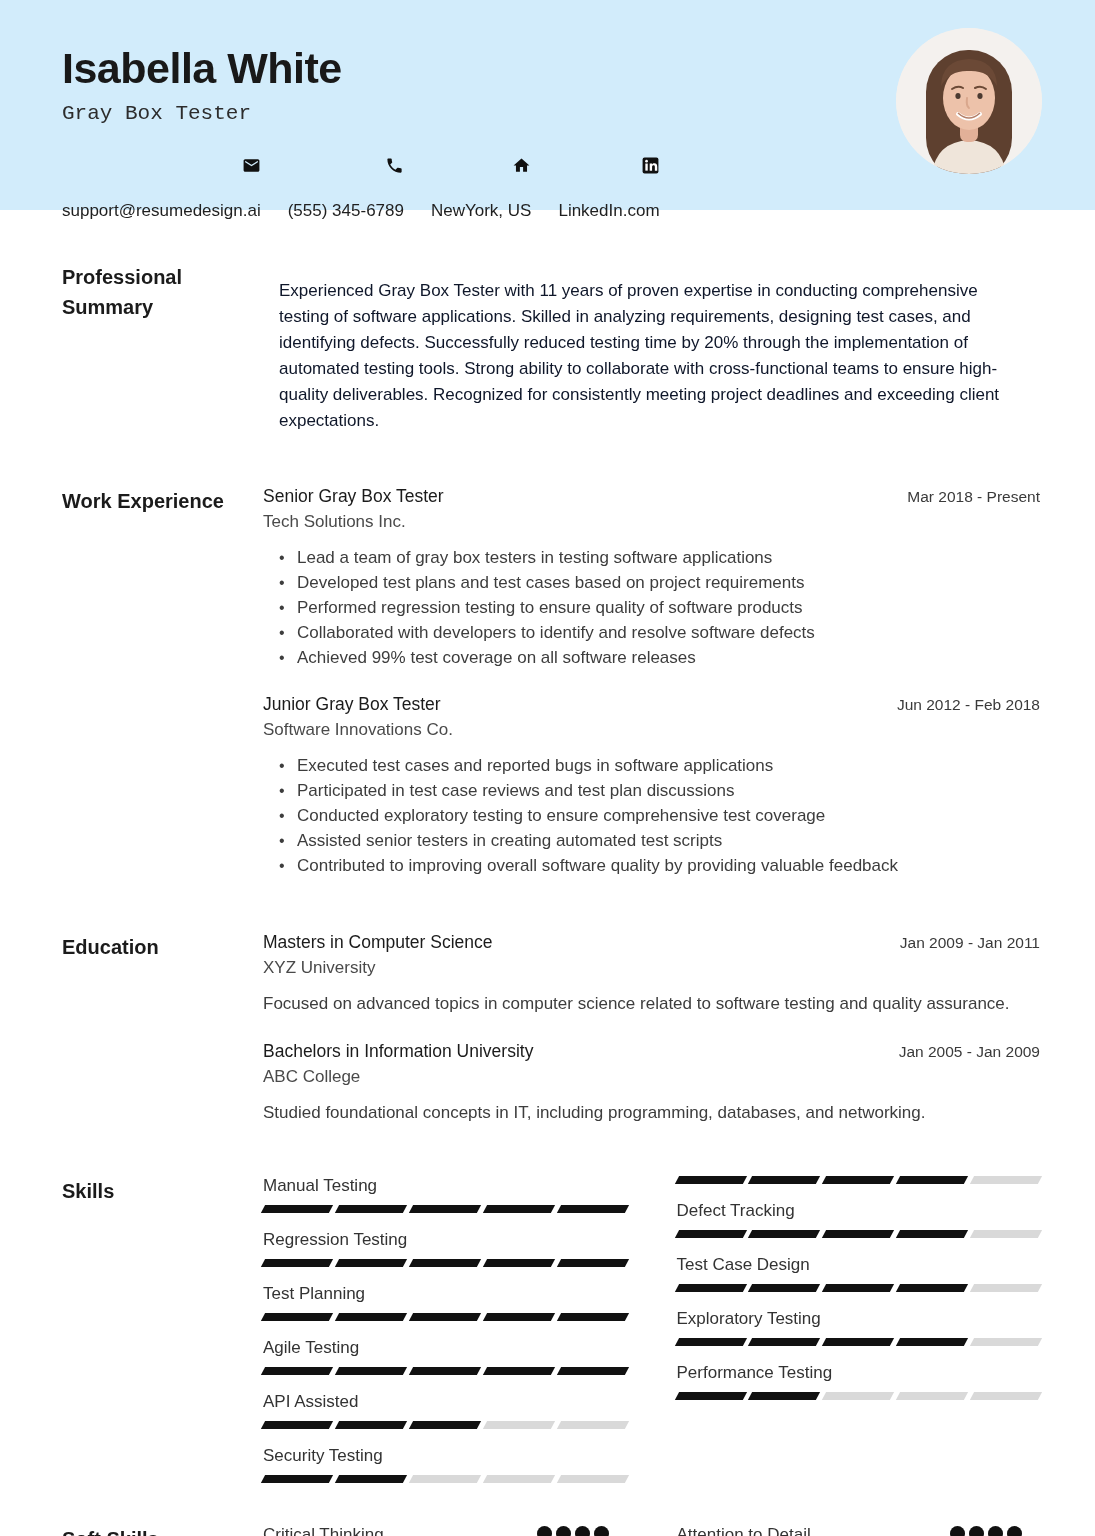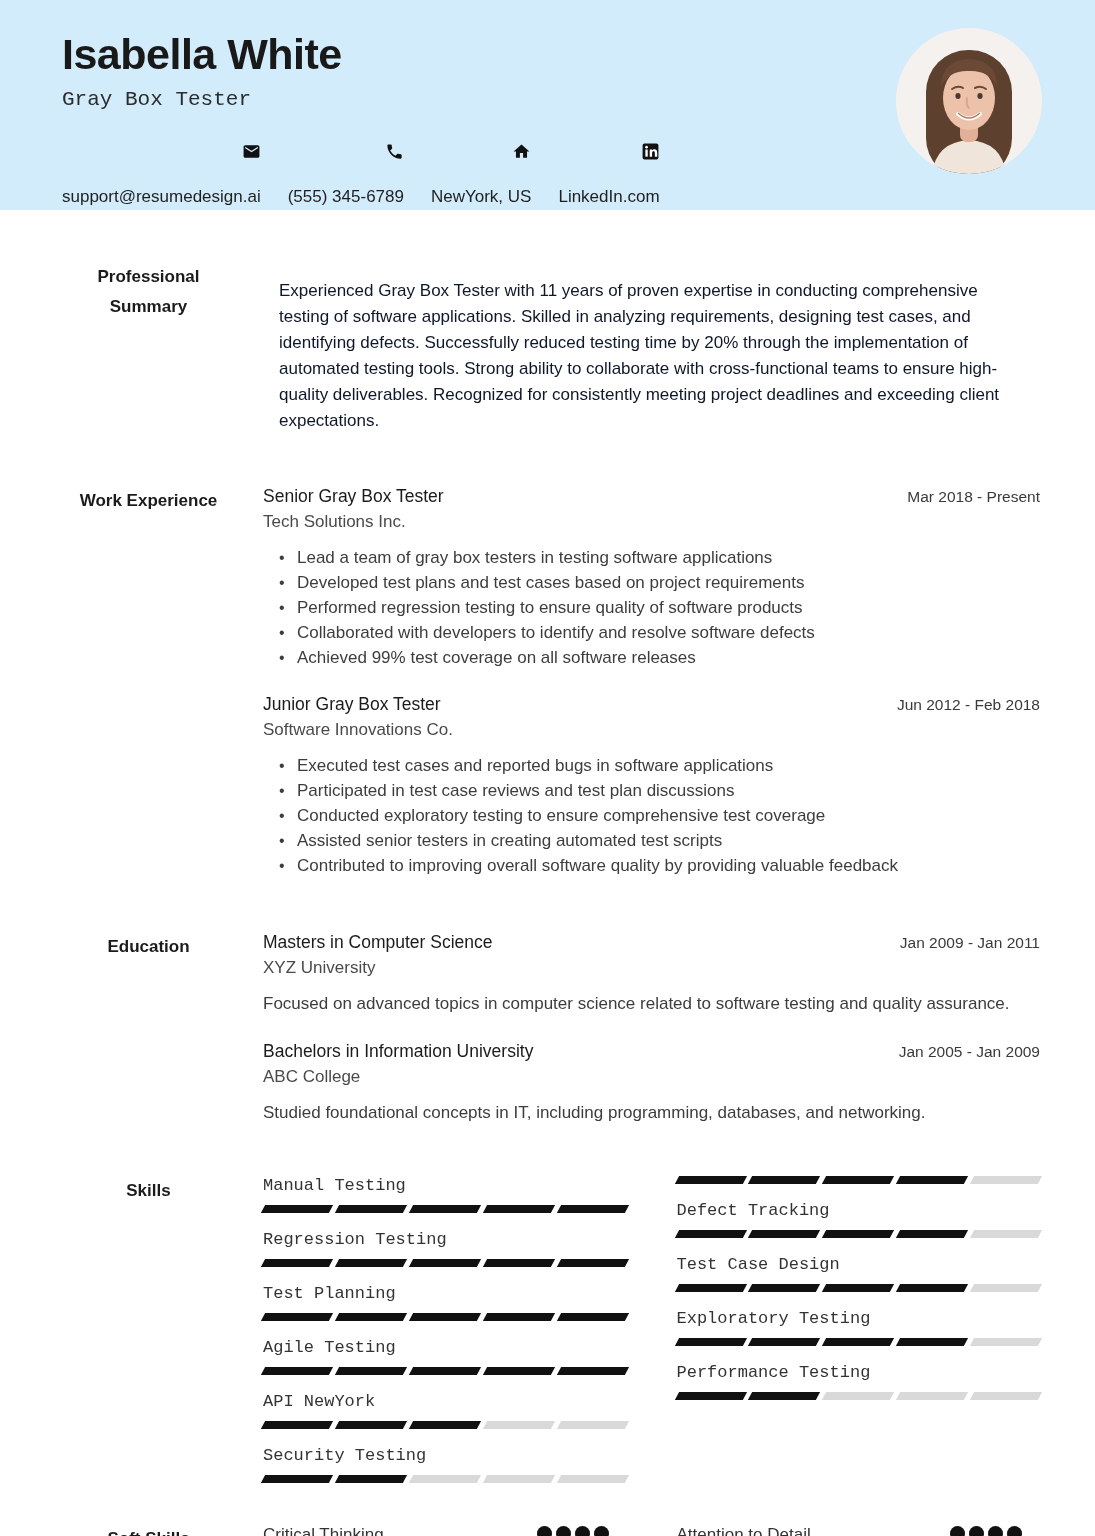--- a/index.html
+++ b/index.html
@@ -11,21 +11,21 @@
   }
   .page { width: 1095px; height: 1536px; overflow: hidden; background: #fff; }
 
   
   .header {
     background: var(--header-bg, #d2ecfb);
     height: 210px;
     display: flex; justify-content: space-between;
     padding: 0 53px 0 62px;
   }
-  .header-info { padding-top: 32px; }
+  .header-info { padding-top: 46px; }
   .name {
     margin: 0; font-size: 43px; font-weight: 700; color: #191919;
     letter-spacing: -0.5px; line-height: 1.05;
   }
   .job-title { margin-top: 11px; font-size: 21px; color: #2c2c2c; font-family: Liberation Mono, monospace; }
   .contacts {
     margin-top: 31px; display: flex; align-items: center; gap: 27px;
     font-size: 17px; color: #1f1f1f;
   }
   .contact { display: flex; align-items: flex-end; gap: 21px; white-space: nowrap; flex-direction: column; }
@@ -35,21 +35,21 @@
     border-radius: 50%; overflow: hidden; background: #f4f1ee;
   }
   .avatar svg { width: 100%; height: 100%; display: block; }
 
   
   main { padding: 52px 55px 0 62px; }
   .section {
     display: grid; grid-template-columns: 173px 1fr; column-gap: 28px;
   }
   .section-label {
-    text-align: center; font-weight: 700; font-size: 17px;
+    text-align: left; font-weight: 700; font-size: 20px;
     line-height: 30px; color: #1b1b1b;
   }
   .sec-summary   { margin-bottom: 36px; }
   .sec-work      { margin-bottom: 54px; }
   .sec-education { margin-bottom: 50px; }
   .sec-skills    { margin-bottom: 24px; }
 
   .summary-text { margin: 16px; font-size: 17px; line-height: 26px; color: #0f172a; }
 
   .entry + .entry { margin-top: 24px; }
@@ -64,21 +64,21 @@
     position: relative; padding-left: 18px;
     font-size: 17px; line-height: 25px; color: #3d3d3d;
   }
   ul.bullets li::before {
     content: "\2022"; position: absolute; left: 0; top: 0;
     color: #3d3d3d; font-size: 16px;
   }
 
   
   .skills-grid { display: grid; grid-template-columns: 1fr 1fr; column-gap: 50px; align-content: start; }
-  .skill { margin-bottom: 17px; font-family: Liberation Mono, monospace; }
+  .skill { margin-bottom: 17px; }
   .skill-name { font-size: 17px; color: #333333; margin-bottom: 9px; line-height: 20px; }
   .skill-bar { display: flex; gap: 6px; height: 8px; }
   .seg { flex: 1; height: 8px; background: var(--bar-empty, #d9d9d9); transform: skewX(-28deg); }
   .seg.filled { background: var(--bar-filled, #111111); }
 
   
   .soft-grid { display: grid; grid-template-columns: 1fr 1fr; column-gap: 50px; align-content: start; }
   .soft-item {
     display: grid; grid-template-columns: 1fr 78px; padding-right: 12px;
     align-items: start; margin-bottom: 6px;
@@ -256,21 +256,21 @@
             <div class="skill-name">Agile Testing</div>
             <div class="skill-bar">
                 <span class="seg filled"></span>
                 <span class="seg filled"></span>
                 <span class="seg filled"></span>
                 <span class="seg filled"></span>
                 <span class="seg filled"></span>
               </div>
           </div>
           <div class="skill">
-            <div class="skill-name">API NewYork</div>
+            <div class="skill-name">API Assisted</div>
             <div class="skill-bar">
                 <span class="seg filled"></span>
                 <span class="seg filled"></span>
                 <span class="seg filled"></span>
                 <span class="seg"></span>
                 <span class="seg"></span>
               </div>
           </div>
           <div class="skill">
             <div class="skill-name">Security Testing</div>

